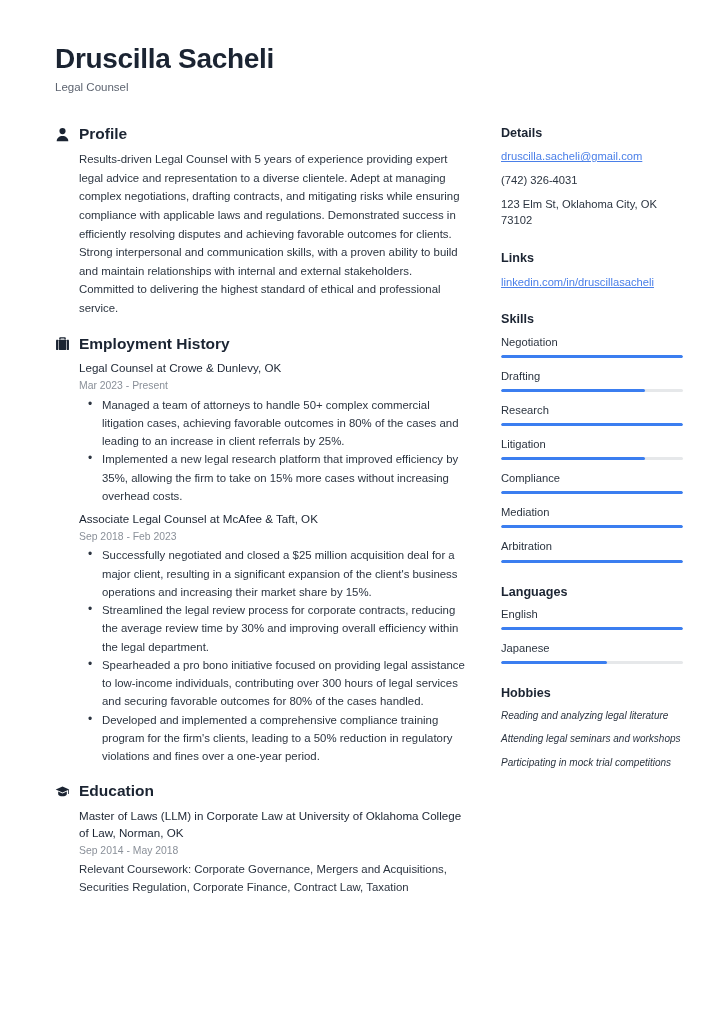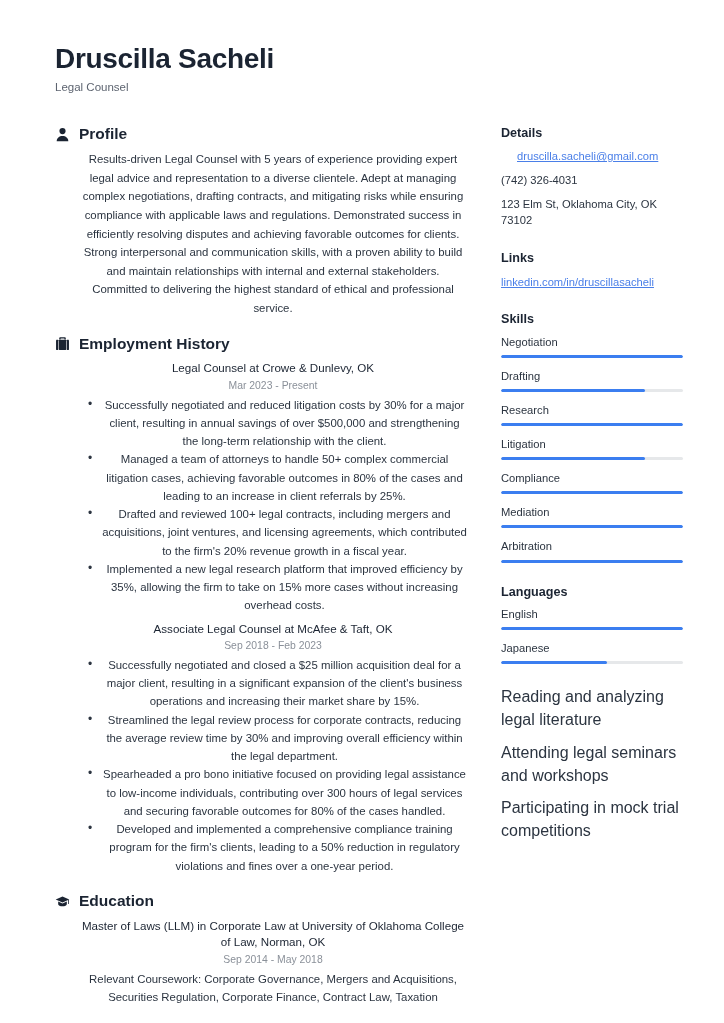--- a/index.html
+++ b/index.html
@@ -64,21 +64,21 @@
     justify-content: center;
     color: #1b2432;
   }
   .section-icon svg { display: block; }
   .section-title {
     font-size: 15.5px;
     font-weight: 700;
     color: #1b2432;
     line-height: 1.2;
   }
-  .section-body { padding-left: 24px; text-align: center; }
+  .section-body { padding-left: 24px; }
 
   .para {
     font-size: 11.4px;
     line-height: 1.63;
     color: #2b3440;
     margin: 0;
   }
 
   .entry { margin-bottom: 2px; }
   .entry-title {
@@ -141,24 +141,25 @@
     font-size: 11.2px;
     line-height: 1.5;
     color: #4a7fe8;
     text-decoration: underline;
     word-break: break-word;
     display: block;
     margin: 0 0 7px 0;
     cursor: pointer;
   }
   .hobby-item {
-    font-size: 16px;
+    font-size: 10px;
     line-height: 1.45;
     color: #2b3440;
     margin: 0 0 9px 0;
+    font-style: italic;
   }
 
   .bar-item { margin-bottom: 11px; }
   .bar-label {
     font-size: 11.2px;
     color: #2b3440;
     line-height: 1.35;
     margin-bottom: 5px;
   }
   .bar-track {
@@ -218,23 +219,21 @@
             </svg>
           </span>
           <span class="section-title">Employment History</span>
         </div>
         <div class="section-body">
 
           <div class="entry">
             <div class="entry-title">Legal Counsel at Crowe &amp; Dunlevy, OK</div>
             <div class="entry-date">Mar 2023 - Present</div>
             <ul class="bullets">
-              <li>Successfully negotiated and reduced litigation costs by 30% for a major client, resulting in annual savings of over $500,000 and strengthening the long-term relationship with the client.</li>
               <li>Managed a team of attorneys to handle 50+ complex commercial litigation cases, achieving favorable outcomes in 80% of the cases and leading to an increase in client referrals by 25%.</li>
-              <li>Drafted and reviewed 100+ legal contracts, including mergers and acquisitions, joint ventures, and licensing agreements, which contributed to the firm's 20% revenue growth in a fiscal year.</li>
               <li>Implemented a new legal research platform that improved efficiency by 35%, allowing the firm to take on 15% more cases without increasing overhead costs.</li>
             </ul>
           </div>
 
           <div class="entry">
             <div class="entry-title">Associate Legal Counsel at McAfee &amp; Taft, OK</div>
             <div class="entry-date">Sep 2018 - Feb 2023</div>
             <ul class="bullets">
               <li>Successfully negotiated and closed a $25 million acquisition deal for a major client, resulting in a significant expansion of the client's business operations and increasing their market share by 15%.</li>
               <li>Streamlined the legal review process for corporate contracts, reducing the average review time by 30% and improving overall efficiency within the legal department.</li>
@@ -265,21 +264,21 @@
           </div>
         </div>
       </div>
 
     </div>
 
     <div class="col-side">
 
       <div class="side-block">
         <div class="side-title">Details</div>
-        <a class="side-link" style="color: rgb(74, 127, 232); margin-left: 16px;">druscilla.sacheli@gmail.com</a>
+        <a class="side-link" style="color: rgb(74, 127, 232);">druscilla.sacheli@gmail.com</a>
         <div class="side-line">(742) 326-4031</div>
         <div class="side-line">123 Elm St, Oklahoma City, OK 73102</div>
       </div>
 
       <div class="side-block">
         <div class="side-title">Links</div>
         <a class="side-link" style="color: rgb(74, 127, 232);">linkedin.com/in/druscillasacheli</a>
       </div>
 
       <div class="side-block">
@@ -338,20 +337,21 @@
         </div>
         <div class="bar-item">
           <div class="bar-label">Japanese</div>
           <div class="bar-track">
             <div class="bar-fill" style="width: 58%; background: rgb(59, 126, 240);"></div>
           </div>
         </div>
       </div>
 
       <div class="side-block">
+        <div class="side-title">Hobbies</div>
         <div class="hobby-item">Reading and analyzing legal literature</div>
         <div class="hobby-item">Attending legal seminars and workshops</div>
         <div class="hobby-item">Participating in mock trial competitions</div>
       </div>
 
     </div>
   </div>
 </div>
 
 </body></html>

